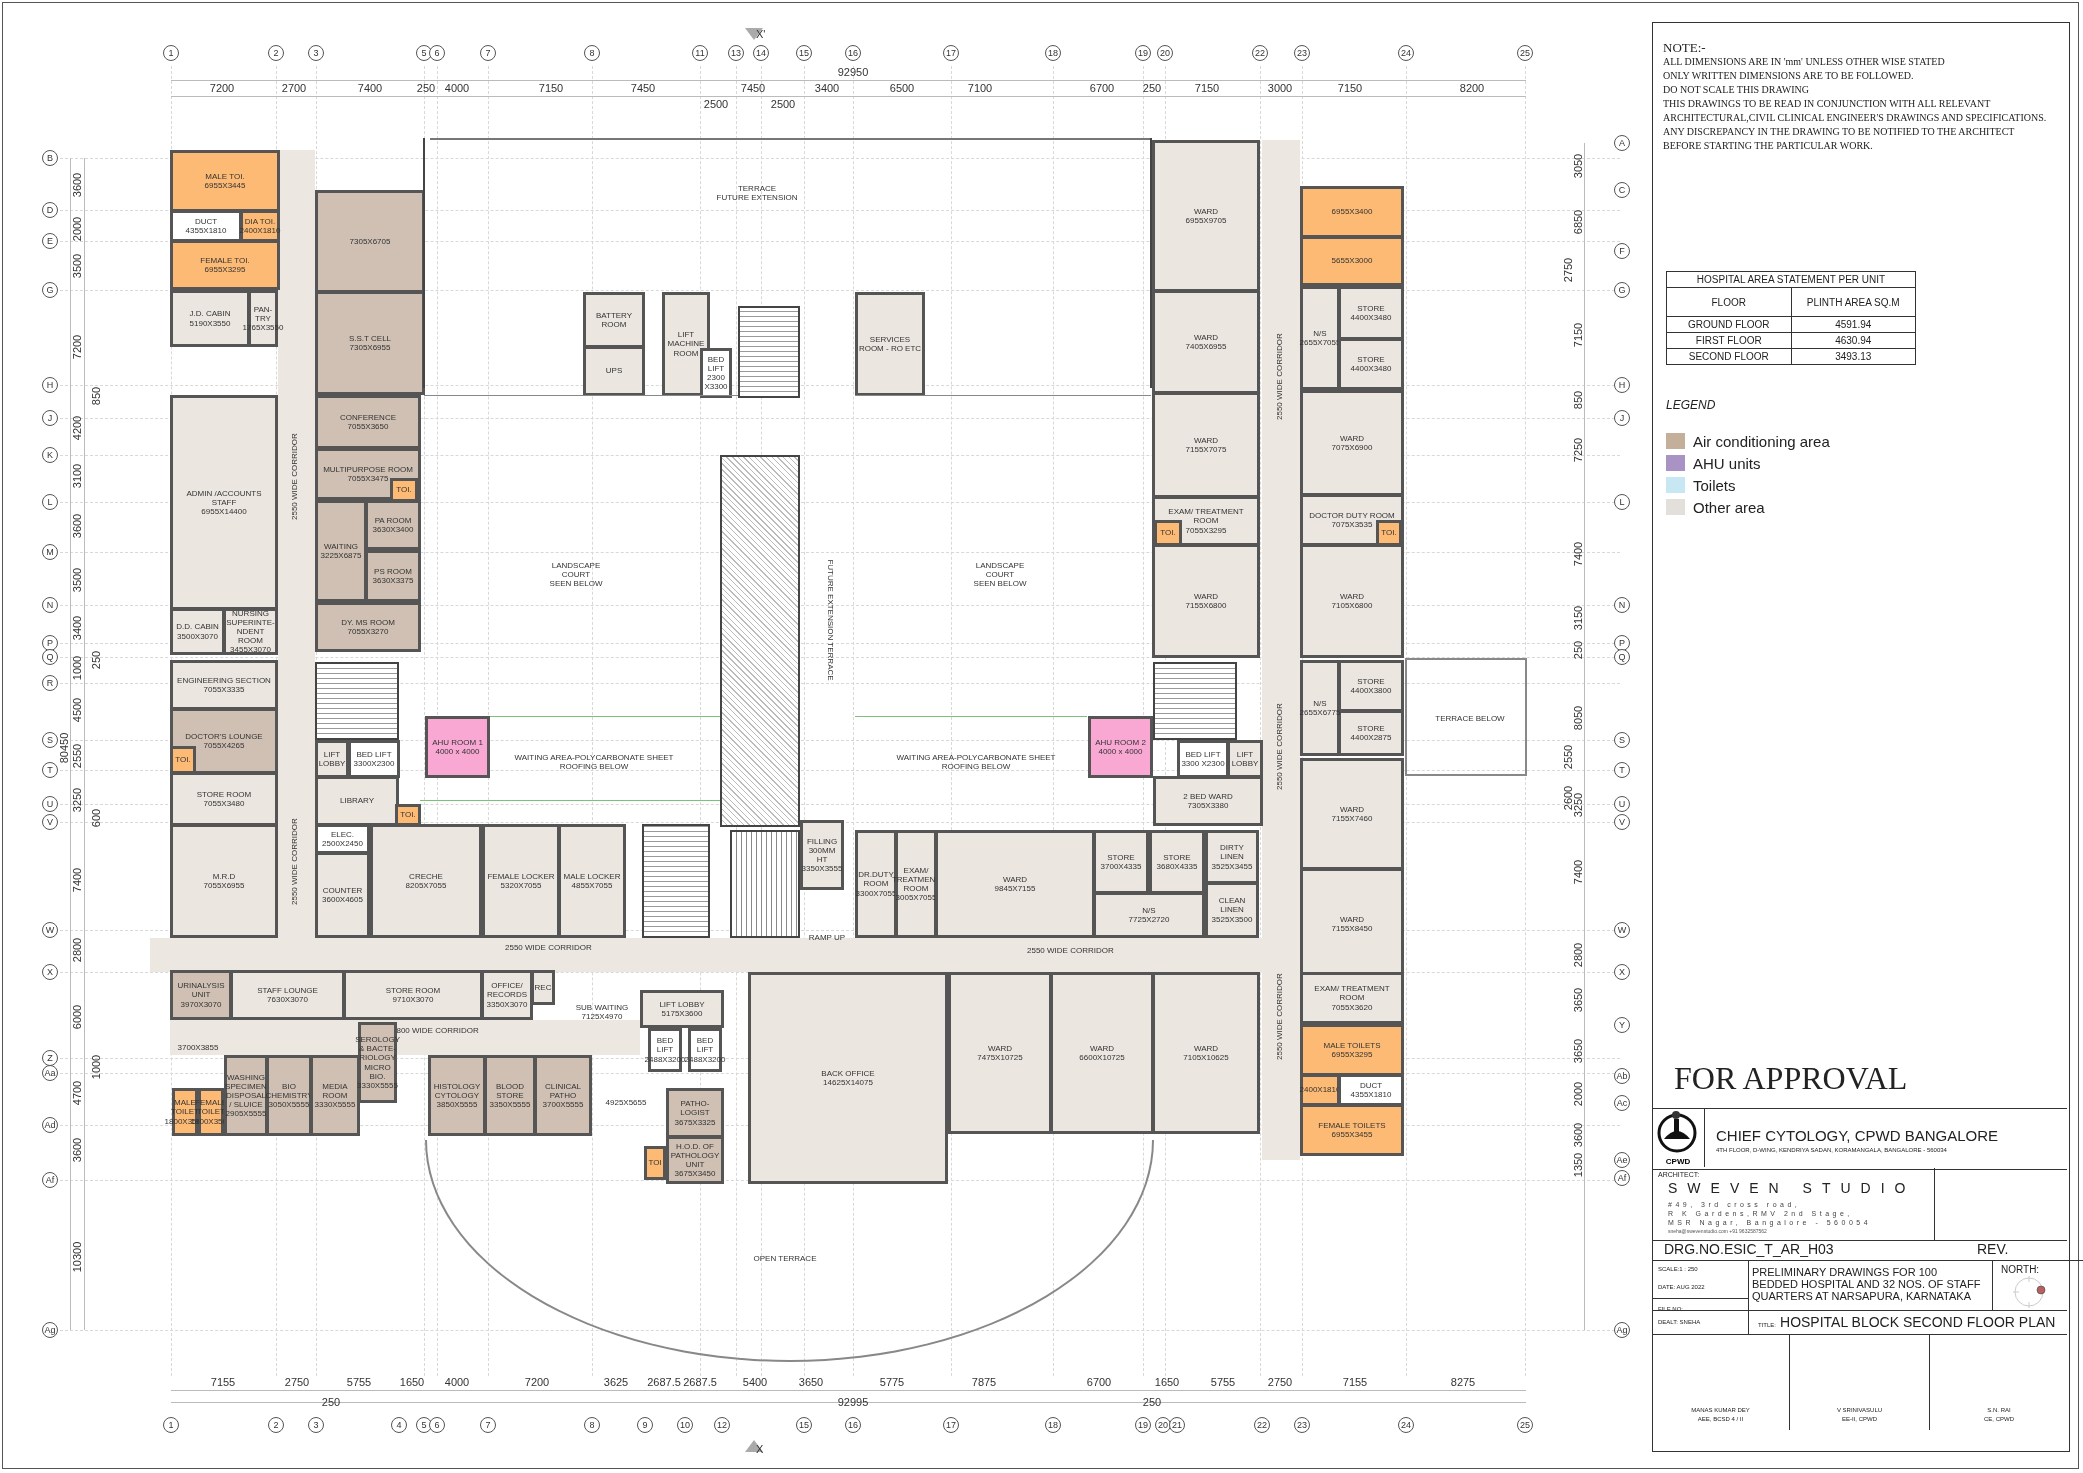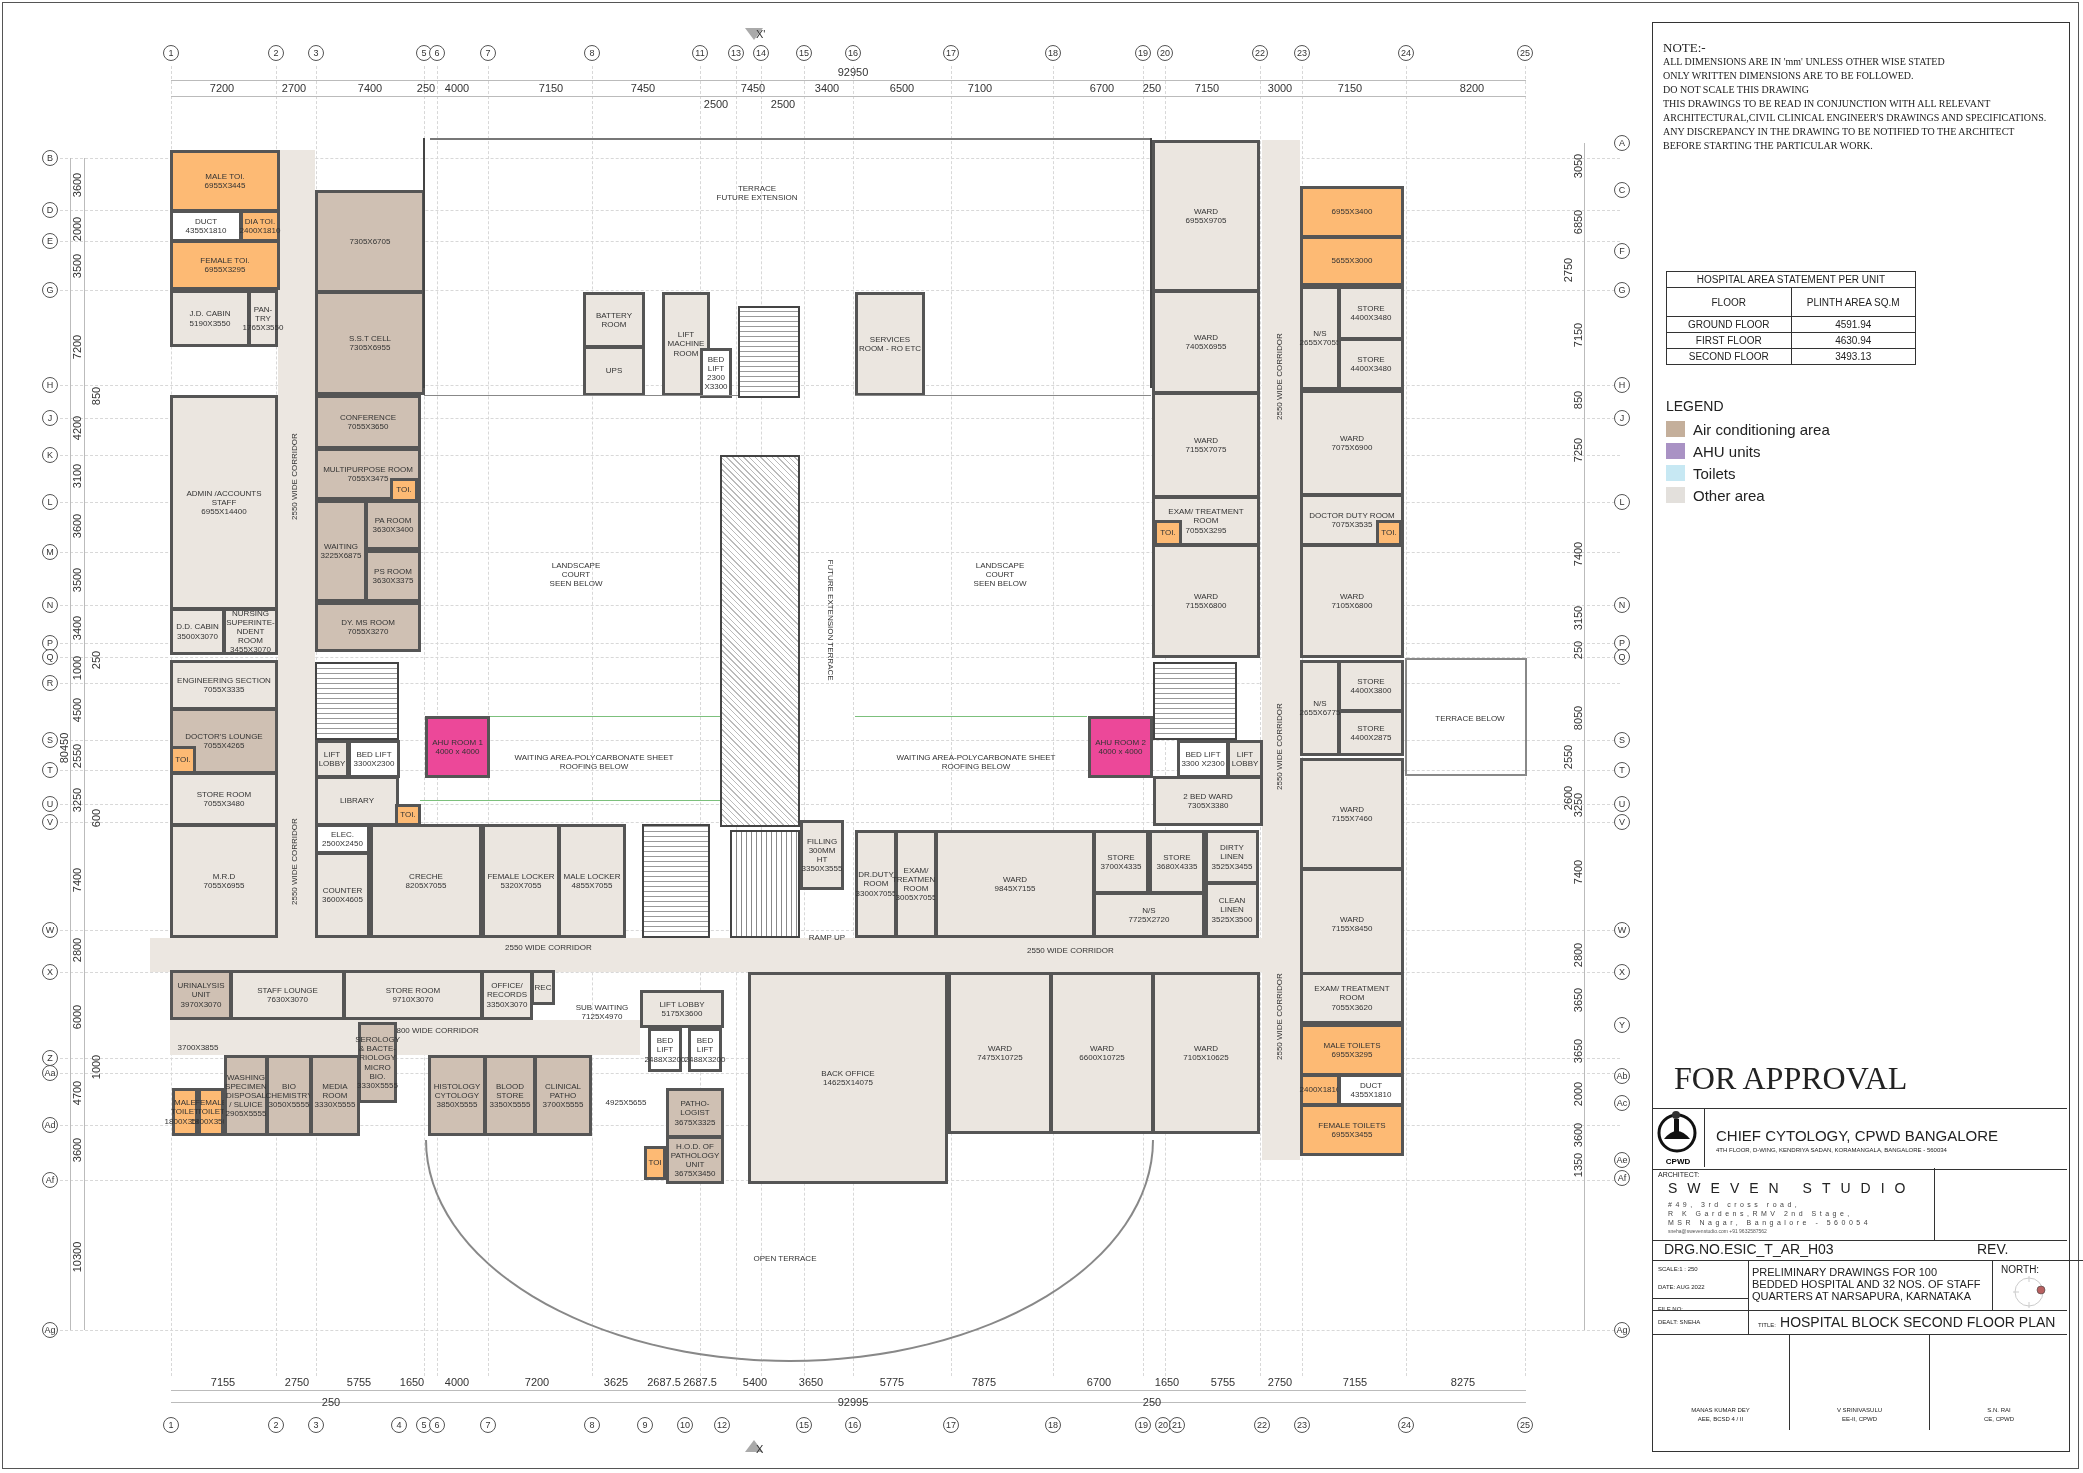--- a/index.html
+++ b/index.html
@@ -9,42 +9,42 @@
   .grid-h{position:absolute;height:0;border-top:1px dashed #d8d8d8;}
   .grid-v{position:absolute;width:0;border-left:1px dashed #d8d8d8;}
   .bubble{position:absolute;width:14px;height:14px;border:1px solid #555;border-radius:50%;font-size:9px;line-height:14px;text-align:center;background:#fff;color:#333;}
   .dim{position:absolute;font-size:11px;color:#333;white-space:nowrap;transform:translateX(-50%);}
   .dimv{position:absolute;font-size:11px;color:#333;white-space:nowrap;transform:translate(-50%,-50%) rotate(-90deg);}
   .dimline{position:absolute;height:0;border-top:1px solid #bbb;}
   .dimlinev{position:absolute;width:0;border-left:1px solid #bbb;}
   .room{position:absolute;box-sizing:border-box;border:3px solid #555;display:flex;flex-direction:column;align-items:center;justify-content:center;text-align:center;font-size:8px;line-height:1.15;color:#333;}
   .room.other{background:#ebe6e0;}
   .room.ac{background:#cfc0b3;}
-  .room.ahu{background:#ec4899;}
+  .room.ahu{background:#f9a8d4;}
   .room.toilet{background:#fdba74;}
   .room.none{background:#fff;}
   .corr{position:absolute;background:#ece7e1;}
   .corr-label{position:absolute;font-size:8px;color:#333;white-space:nowrap;}
   .corr-label.v{transform:rotate(-90deg);transform-origin:left top;}
   .note{position:absolute;font-size:8px;color:#333;text-align:center;white-space:pre-line;}
   .stair{background:repeating-linear-gradient(0deg,#fff 0 4px,#999 4px 5px);}
   .ramp{background:repeating-linear-gradient(90deg,#fff 0 4px,#888 4px 5px);}
   .wall{position:absolute;background:#444;}
   .terrace-curve{position:absolute;border:2px solid #888;border-top:none;border-radius:0 0 50% 50%/0 0 100% 100%;}
   .section-mark{position:absolute;font-size:11px;color:#333;}
   .section-tri{position:absolute;width:0;height:0;border-left:9px solid transparent;border-right:9px solid transparent;}
 
   
   .panel{position:absolute;left:1652px;top:22px;width:418px;height:1430px;border:1.5px solid #333;box-sizing:border-box;font-family:"Liberation Serif",serif;}
   .notes{position:absolute;left:10px;top:18px;width:400px;font-size:10px;line-height:14px;}
   .notes .h{font-size:13px;}
   .area-tbl{position:absolute;left:13px;top:248px;width:250px;border-collapse:collapse;font-family:"Liberation Sans",sans-serif;font-size:10px;}
   .area-tbl td,.area-tbl th{border:1px solid #333;text-align:center;font-weight:normal;padding:2px 0;}
   .legend{position:absolute;left:13px;top:375px;font-family:"Liberation Sans",sans-serif;}
-  .legend .lt{font-size:14px;margin-bottom:4px;}
+  .legend .lt{font-size:12px;margin-bottom:18px;font-style:italic;}
   .legend .li{display:flex;align-items:center;font-size:15px;height:22px;}
   .legend .sw{width:19px;height:16px;margin-right:8px;}
   .tb{position:absolute;left:0;width:100%;box-sizing:border-box;}
   .approval{position:absolute;left:22px;top:1060px;font-size:32px;font-family:"Liberation Serif",serif;}
   .ce-box{position:absolute;left:0;top:1108px;width:415px;height:60px;border-top:1.5px solid #333;border-bottom:1.5px solid #333;}
   .logo{position:absolute;left:0;top:0;width:52px;height:58px;border-right:1px solid #333;}
   .ce-title{position:absolute;left:64px;top:18px;font-size:15px;}
   .ce-addr{position:absolute;left:64px;top:38px;font-size:6px;}
   .arch-box{position:absolute;left:0;top:1168px;width:415px;height:72px;border-bottom:1.5px solid #333;}
   .arch-box .lbl{position:absolute;left:6px;top:3px;font-size:7px;}

